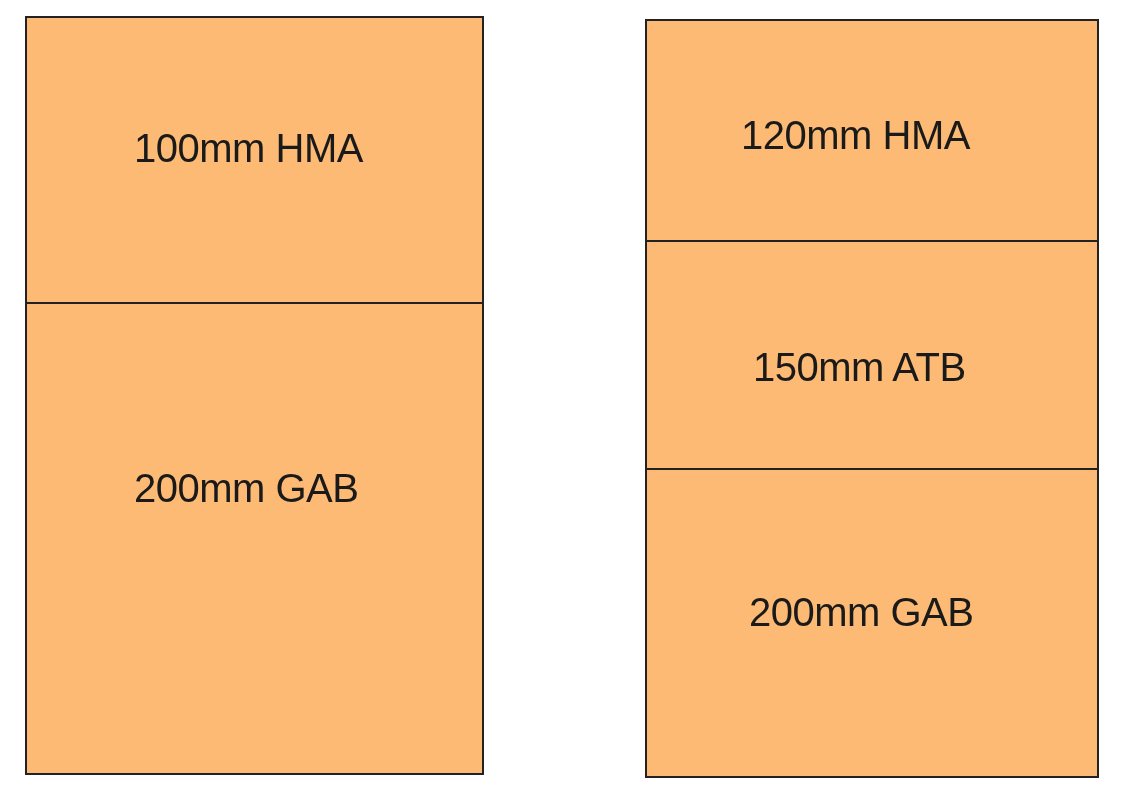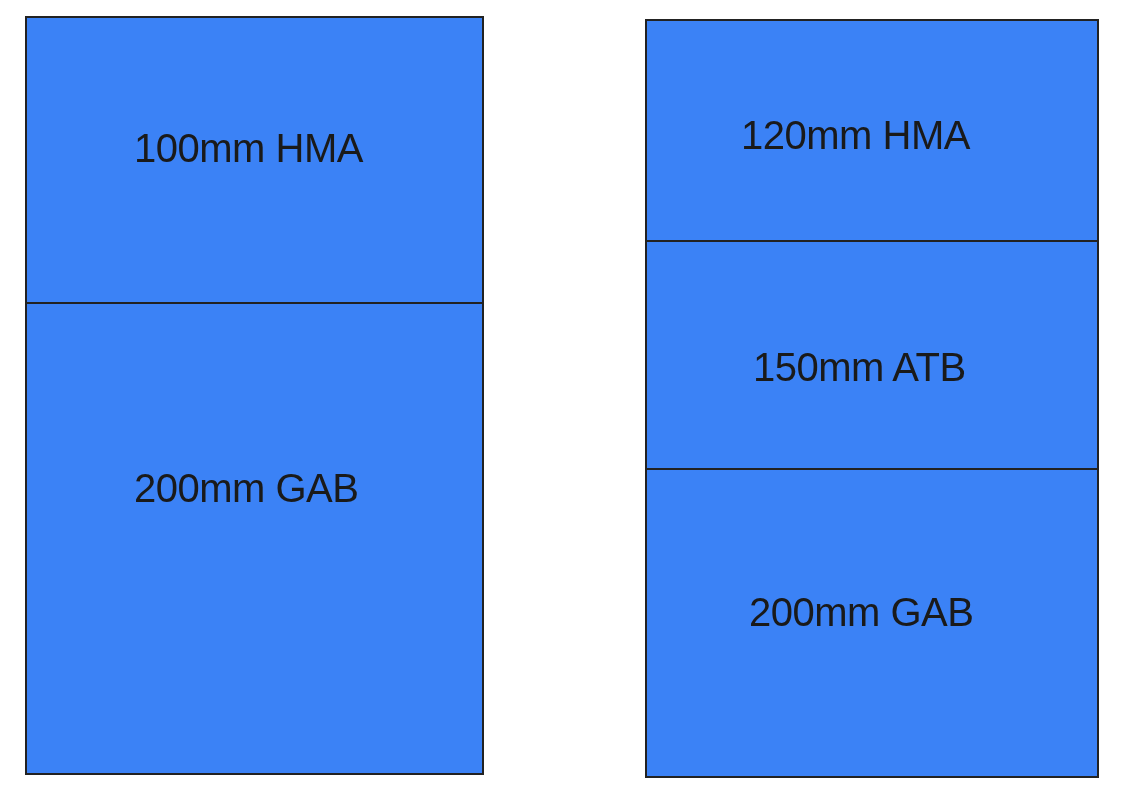--- a/index.html
+++ b/index.html
@@ -1,18 +1,18 @@
 <!DOCTYPE html>
 <html><head>
 <meta charset="utf-8">
 <style>
   html, body { margin: 0; padding: 0; background: #ffffff; }
   body { width: 1137px; height: 789px; position: relative; overflow: hidden;
          font-family: "Liberation Sans", "DejaVu Sans", sans-serif; color: #1a1a1a; }
-  .stack { position: absolute; border: 2px solid #222; box-sizing: border-box; background: #3b82f6; }
+  .stack { position: absolute; border: 2px solid #222; box-sizing: border-box; background: #fdba74; }
   .layer { position: absolute; left: 0; right: 0; box-sizing: border-box;
            display: flex; justify-content: center; }
   .layer + .layer { border-top: 2px solid #222; }
   .label { font-size: 40px; letter-spacing: -0.5px; position: absolute; white-space: nowrap; }
 </style>
 </head>
 <body>
 
 <div class="stack" style="left:25px; top:16px; width:459px; height:759px;">
   <div class="layer" style="top:0; height:284px;">

